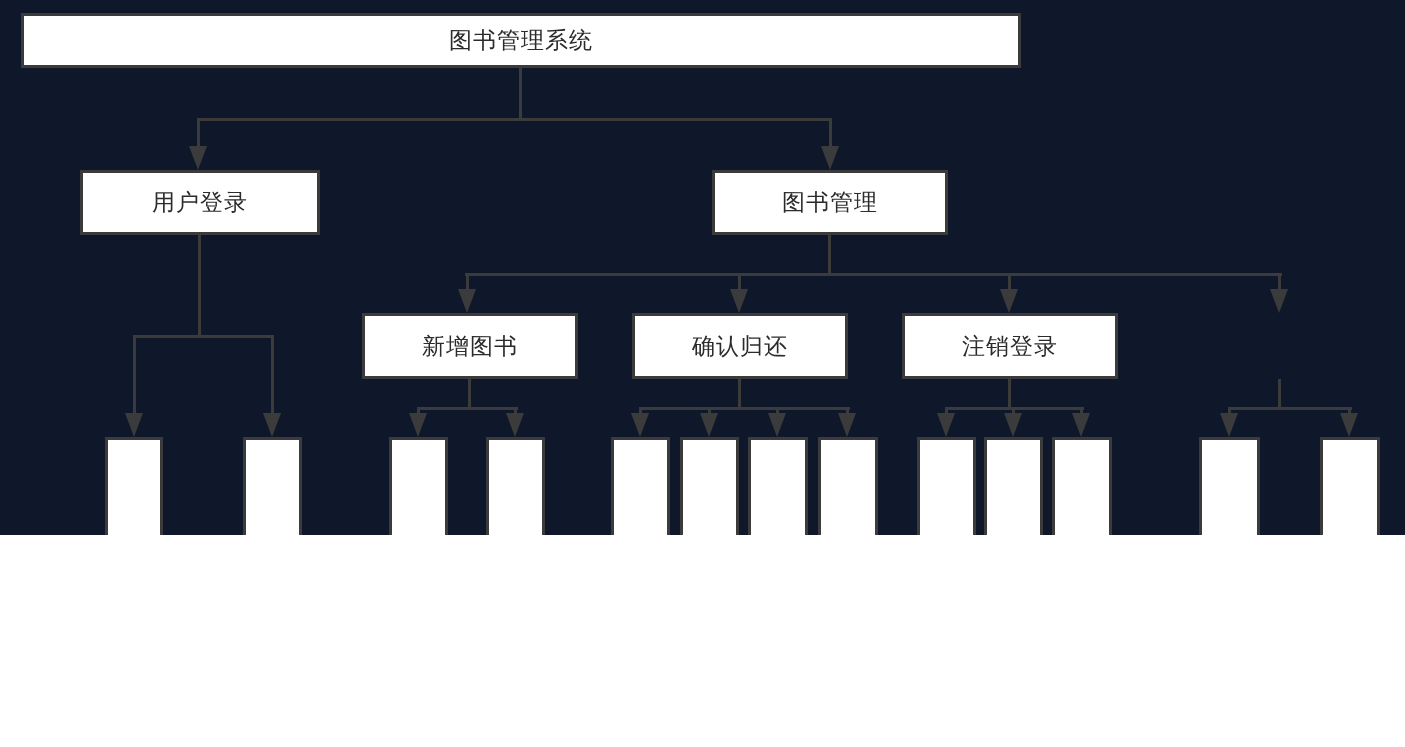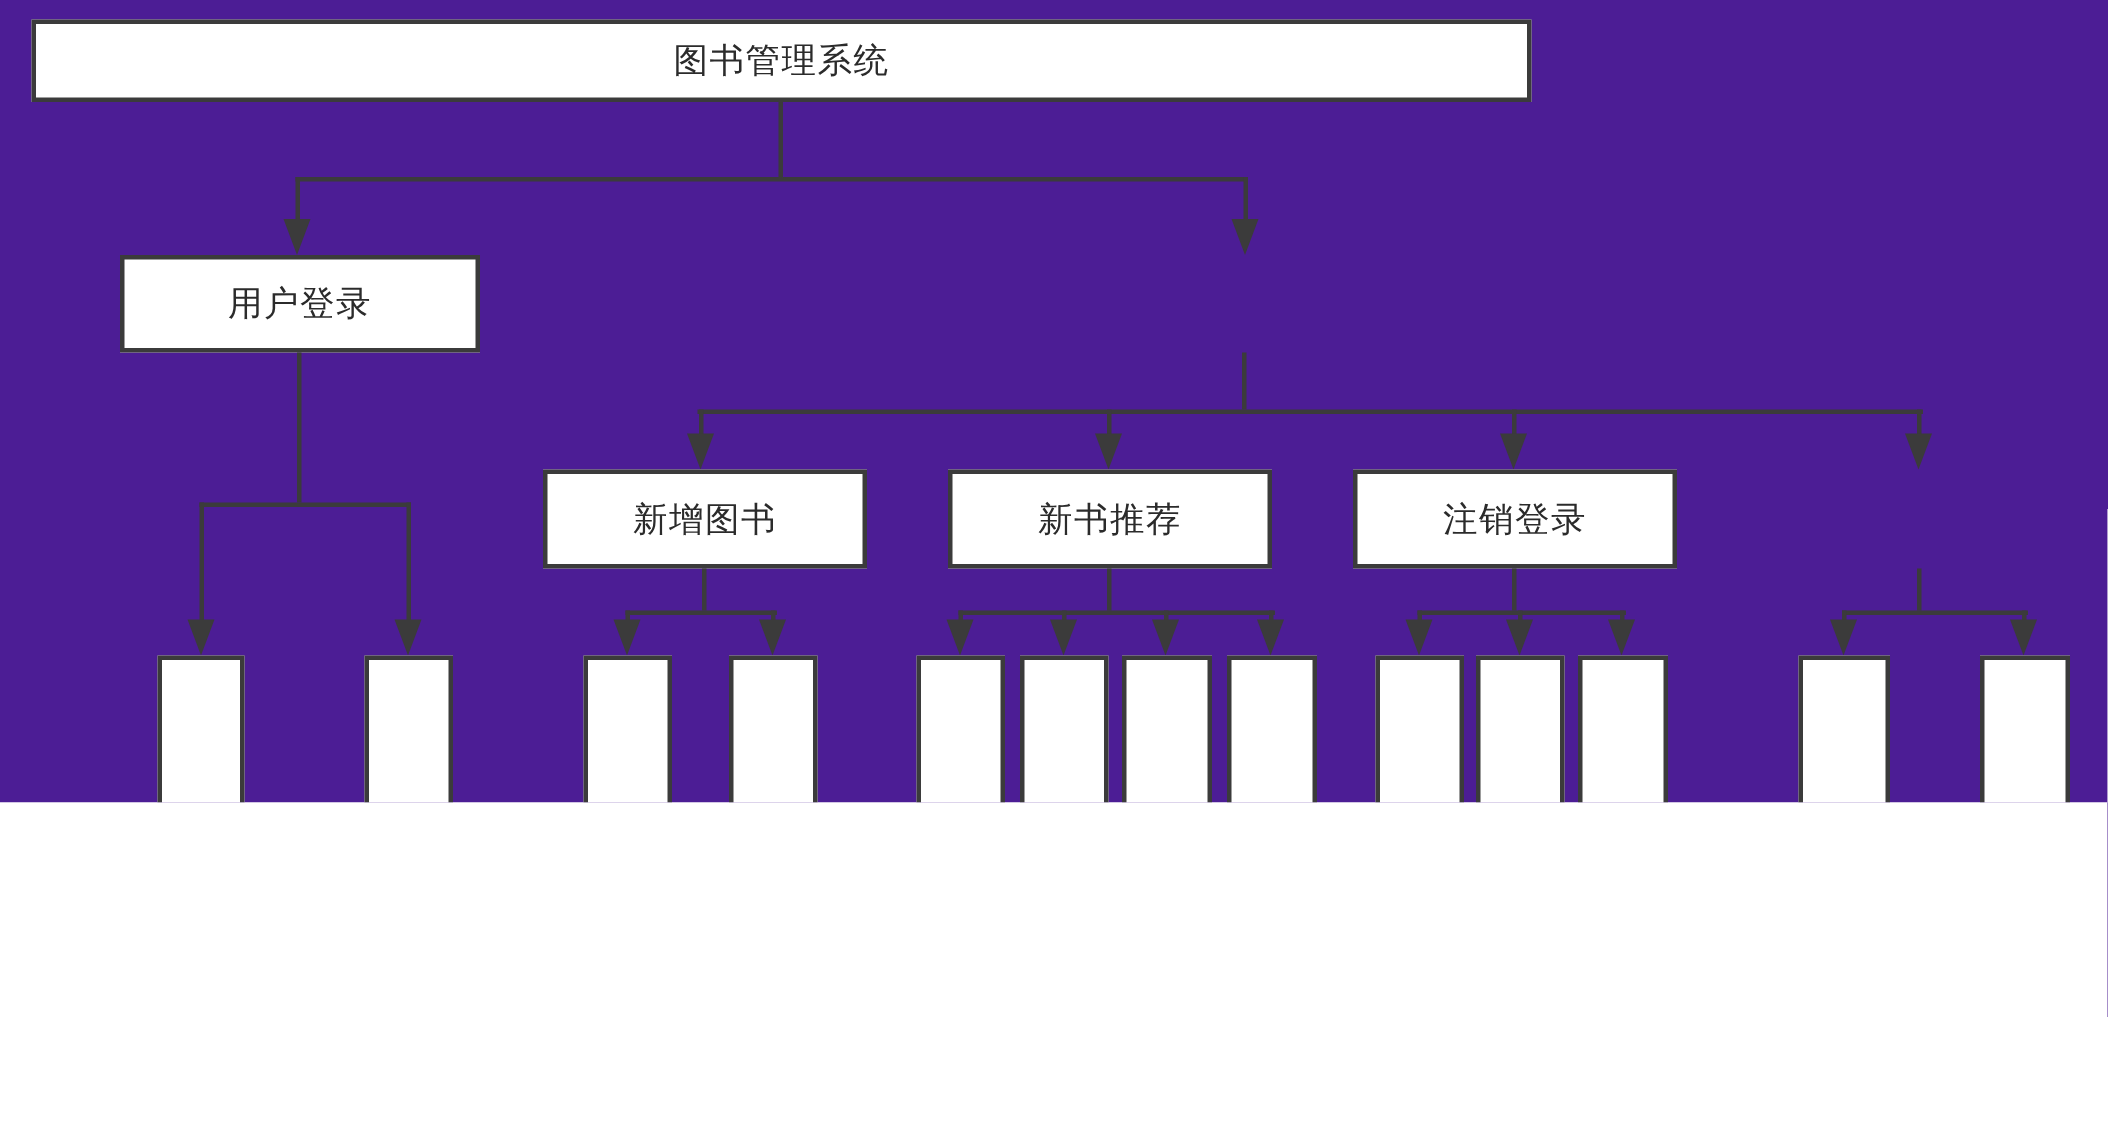--- a/index.html
+++ b/index.html
@@ -1,19 +1,19 @@
 <!DOCTYPE html>
 <html><head>
 <meta charset="utf-8">
 <style>
   html,body{margin:0;padding:0;background:#fff;}
   #stage{
     position:relative;
     width:1405px;height:535px;
-    background:#4c1d95;
+    background:#0f172a;
     font-family:"Liberation Sans","DejaVu Sans",sans-serif;
     overflow:hidden;
   }
   .bx{
     position:absolute;
     box-sizing:border-box;
     border:3px solid #3b3b3b;
     background:#ffffff;
     display:flex;align-items:center;justify-content:center;
     font-size:23px;color:#2b2b2b;letter-spacing:1px;
@@ -53,41 +53,42 @@
   <div class="bx" style="left:21px;top:13px;width:1000px;height:55px">图书管理系统</div>
 
   <div class="vl" style="left:519px;top:68px;height:50px"></div>
   <div class="hl" style="left:197px;top:118px;width:635px"></div>
   <div class="vl" style="left:197px;top:118px;height:32px"></div>
   <div class="ah" style="left:189px;top:146px"></div>
   <div class="vl" style="left:829px;top:118px;height:32px"></div>
   <div class="ah" style="left:821px;top:146px"></div>
 
   <div class="bx" style="left:80px;top:170px;width:240px;height:65px">用户登录</div>
+  <div class="bx" style="left:712px;top:170px;width:236px;height:65px">图书管理</div>
 
   <div class="vl" style="left:198px;top:235px;height:100px"></div>
   <div class="hl" style="left:133px;top:335px;width:141px"></div>
   <div class="vl" style="left:133px;top:335px;height:81px"></div>
   <div class="ah" style="left:125px;top:413px"></div>
   <div class="vl" style="left:271px;top:335px;height:81px"></div>
   <div class="ah" style="left:263px;top:413px"></div>
 
   <div class="vl" style="left:828px;top:235px;height:38px"></div>
   <div class="hl" style="left:465px;top:273px;width:817px"></div>
   <div class="vl" style="left:466px;top:273px;height:18px"></div>
   <div class="ah" style="left:458px;top:289px"></div>
   <div class="vl" style="left:738px;top:273px;height:18px"></div>
   <div class="ah" style="left:730px;top:289px"></div>
   <div class="vl" style="left:1008px;top:273px;height:18px"></div>
   <div class="ah" style="left:1000px;top:289px"></div>
   <div class="vl" style="left:1278px;top:273px;height:18px"></div>
   <div class="ah" style="left:1270px;top:289px"></div>
 
   <div class="bx" style="left:362px;top:313px;width:216px;height:66px">新增图书</div>
-  <div class="bx" style="left:632px;top:313px;width:216px;height:66px">新书推荐</div>
+  <div class="bx" style="left:632px;top:313px;width:216px;height:66px">确认归还</div>
   <div class="bx" style="left:902px;top:313px;width:216px;height:66px">注销登录</div>
 
   <div class="vl" style="left:468px;top:379px;height:28px"></div>
   <div class="hl" style="left:417px;top:407px;width:101px"></div>
   <div class="vl" style="left:417px;top:407px;height:10px"></div>
   <div class="ah" style="left:409px;top:413px"></div>
   <div class="vl" style="left:514px;top:407px;height:10px"></div>
   <div class="ah" style="left:506px;top:413px"></div>
 
   <div class="vl" style="left:738px;top:379px;height:28px"></div>

